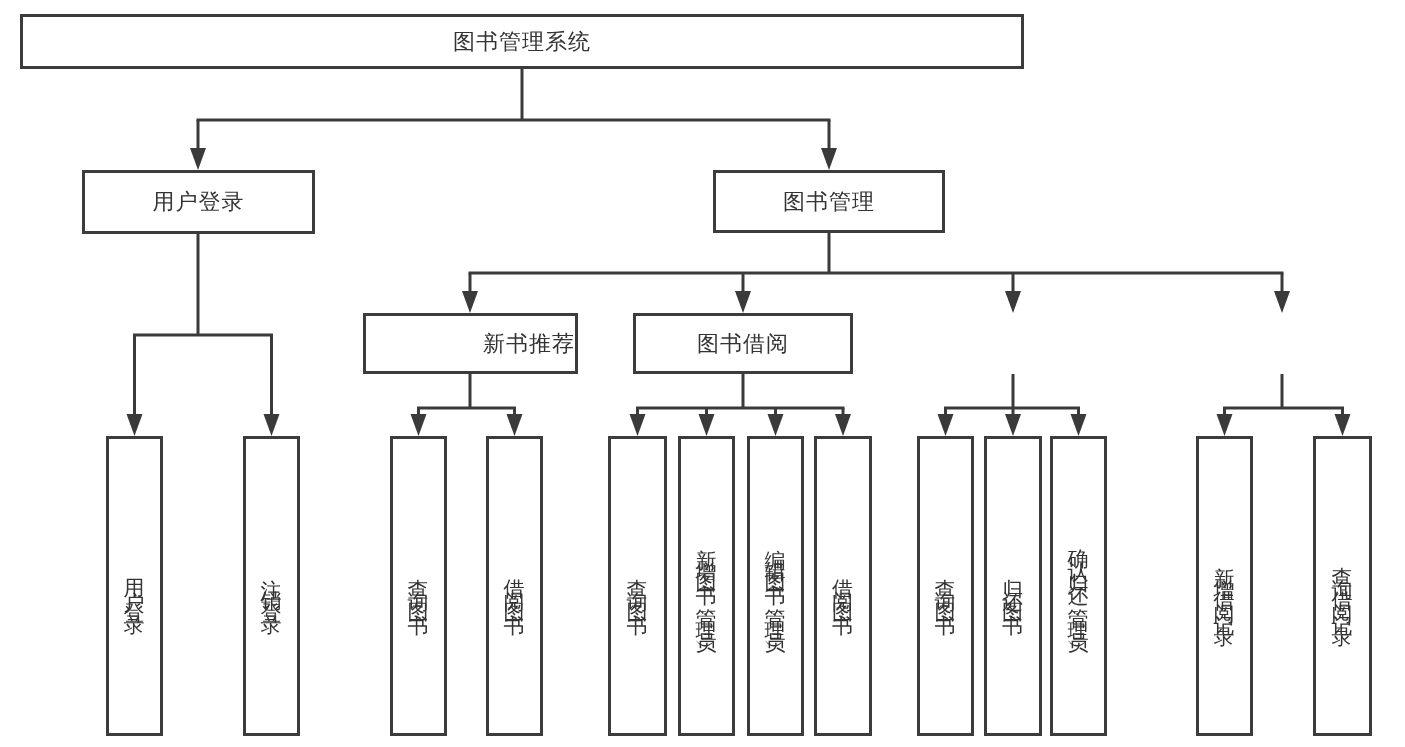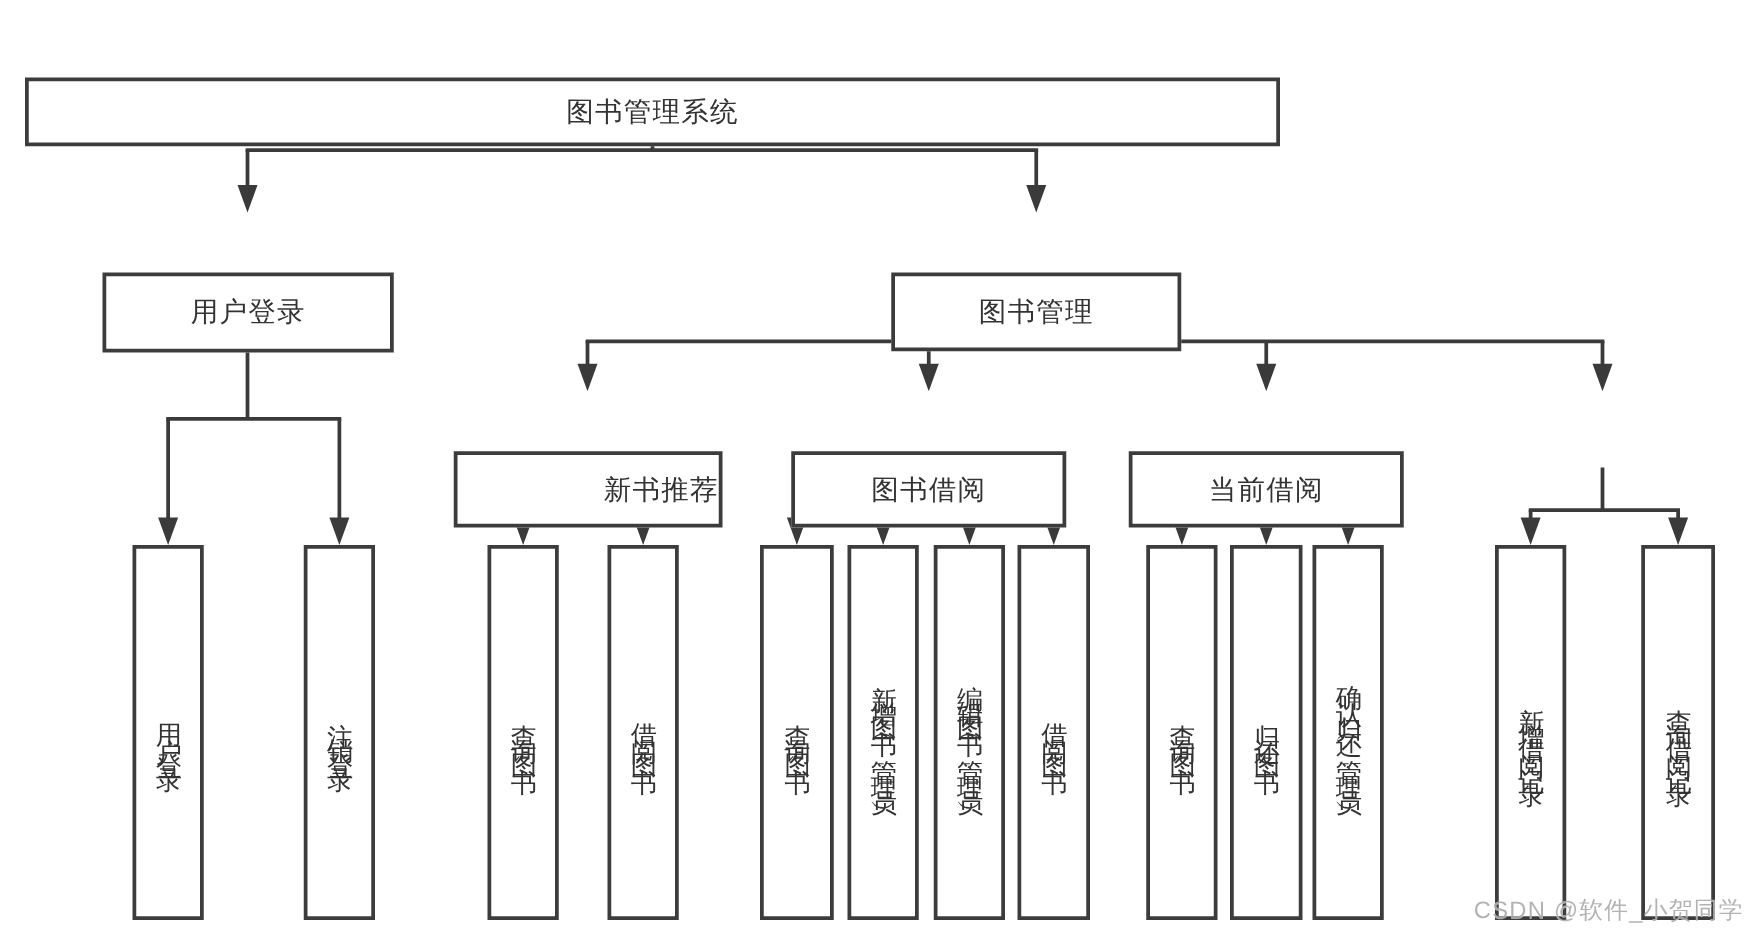--- a/index.html
+++ b/index.html
@@ -20,21 +20,21 @@
     position: absolute;
     box-sizing: border-box;
     border: 3px solid #3c3c3c;
     background: #ffffff;
     display: flex;
     align-items: center;
     justify-content: center;
     color: #333333;
     z-index: 2;
   }
-  .hnode { font-size: 22px; letter-spacing: 1px; margin-top: 48px; }
+  .hnode { font-size: 22px; letter-spacing: 1px; }
   .vnode span {
     writing-mode: vertical-rl;
     text-orientation: mixed;
     font-size: 21px;
     letter-spacing: 12px;
     line-height: 1;
     color: #333333;
     white-space: nowrap;
   }
   .watermark {
@@ -142,23 +142,20 @@
   <div class="node hnode" style="left:713px; top:170px; width:232px; height:63px;">
     <span>图书管理</span>
   </div>
 
   <div class="node hnode" style="left:363px; top:313px; width:215px; height:61px;justify-content:flex-end;">
     <span>新书推荐</span>
   </div>
   <div class="node hnode" style="left:633px; top:313px; width:220px; height:61px;">
     <span>图书借阅</span>
   </div>
-  <div class="node hnode" style="left:903px; top:313px; width:220px; height:61px;">
-    <span>当前借阅</span>
-  </div>
 
   <div class="node vnode" style="left:106px; top:436px; width:57px; height:300px;">
     <span>用户登录</span>
   </div>
   <div class="node vnode" style="left:243px; top:436px; width:57px; height:300px;">
     <span>注销登录</span>
   </div>
 
   <div class="node vnode" style="left:390px; top:436px; width:57px; height:300px;">
     <span>查询图书</span>
@@ -190,14 +187,13 @@
     <span>确认归还（管理员）</span>
   </div>
 
   <div class="node vnode" style="left:1196px; top:436px; width:57px; height:300px;">
     <span>新增借阅记录</span>
   </div>
   <div class="node vnode" style="left:1313px; top:436px; width:59px; height:300px;">
     <span>查询借阅记录</span>
   </div>
 
-  <div class="watermark">CSDN @软件_小贺同学</div>
 </div>
 
 </body></html>

